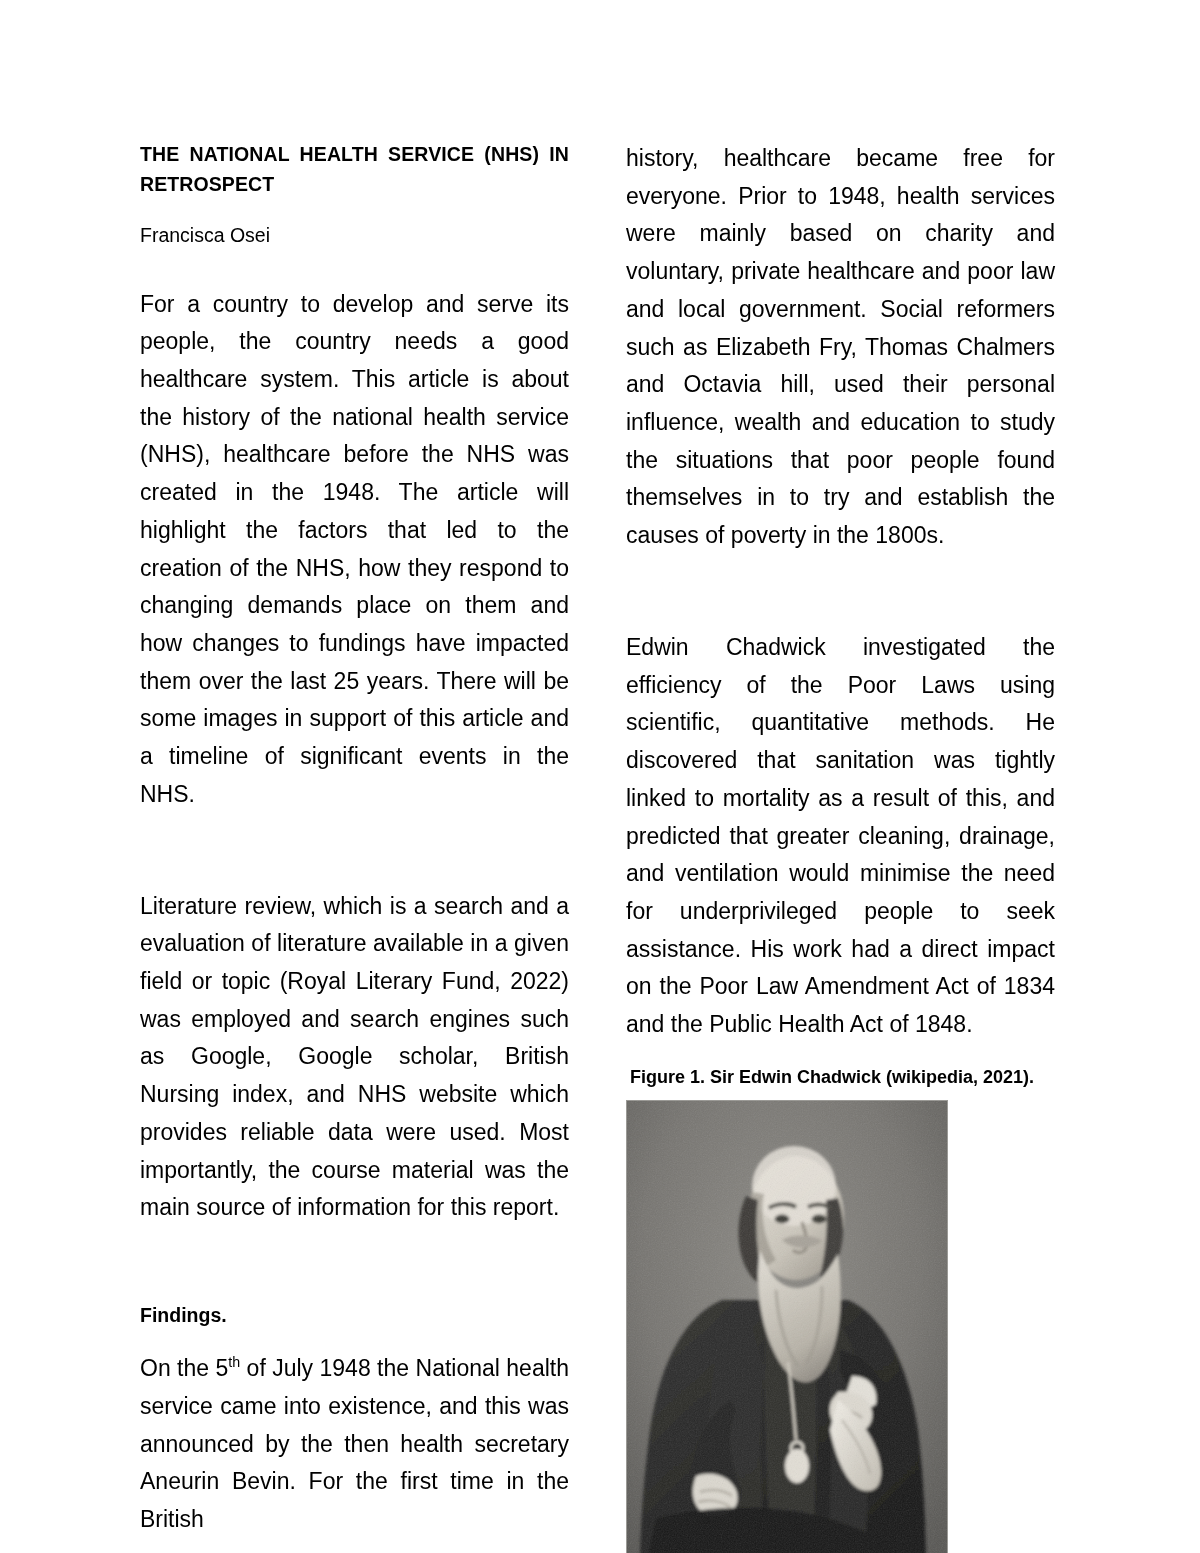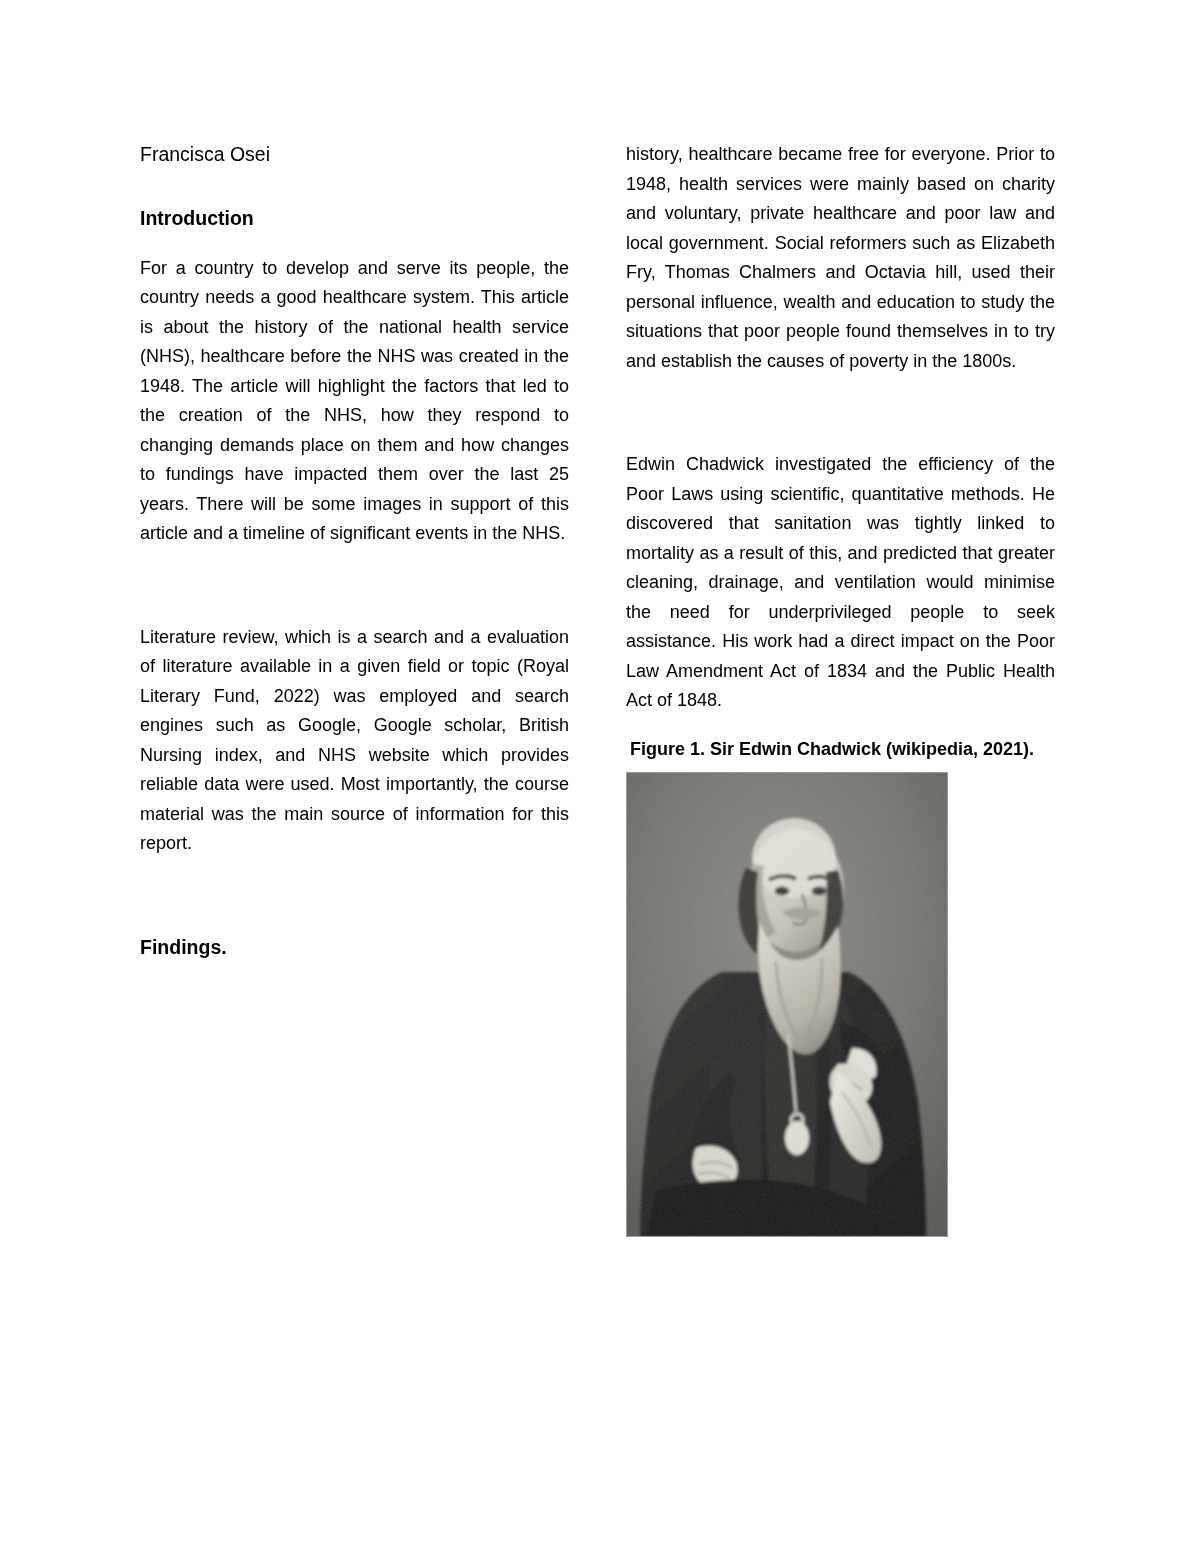--- a/index.html
+++ b/index.html
@@ -65,21 +65,21 @@
   h3.subsection {
     font-size: 19.5px;
     font-weight: bold;
     line-height: 1.5;
     margin: 0 0 20px 0;
     text-align: justify;
     text-align-last: justify;
   }
 
   p.body {
-    font-size: 18px;
+    font-size: 23px;
     font-weight: normal;
     line-height: 1.64;
     text-align: justify;
     text-align-last: left;
     margin: 0 0 20px 0;
     hyphens: none;
   }
   p.body.spaced-after-l { margin-bottom: 74px; }
 
   sup {
@@ -109,33 +109,34 @@
 </style>
 </head>
 <body>
 
 <div class="page">
 
   <div class="columns">
 
     <div class="col">
 
+      <div class="doc-title">THE NATIONAL HEALTH SERVICE (NHS) IN RETROSPECT</div>
 
       <div class="byline">Francisca Osei</div>
 
-      <h2 class="section">Introduction</h2>
 
       <p class="body spaced-after-l">For a country to develop and serve its people, the country needs a good healthcare system. This article is about the history of the national health service (NHS), healthcare before the NHS was created in the 1948. The article will highlight the factors that led to the creation of the NHS, how they respond to changing demands place on them and how changes to fundings have impacted them over the last 25 years. There will be some images in support of this article and a timeline of significant events in the NHS.</p>
 
 
       <p class="body spaced-after-l">Literature review, which is a search and a evaluation of literature available in a given field or topic (Royal Literary Fund, 2022) was employed and search engines such as Google, Google scholar, British Nursing index, and NHS website which provides reliable data were used. Most importantly, the course material was the main source of information for this report.</p>
 
       <h2 class="section">Findings.</h2>
 
 
+      <p class="body"><span>On the 5</span><sup>th</sup><span> of July 1948 the National health service came into existence, and this was announced by the then health secretary Aneurin Bevin. For the first time in the British</span></p>
 
     </div>
 
     <div class="col">
 
       <p class="body spaced-after-l">history, healthcare became free for everyone. Prior to 1948, health services were mainly based on charity and voluntary, private healthcare and poor law and local government. Social reformers such as Elizabeth Fry, Thomas Chalmers and Octavia hill, used their personal influence, wealth and education to study the situations that poor people found themselves in to try and establish the causes of poverty in the 1800s.</p>
 
       <p class="body">Edwin Chadwick investigated the efficiency of the Poor Laws using scientific, quantitative methods. He discovered that sanitation was tightly linked to mortality as a result of this, and predicted that greater cleaning, drainage, and ventilation would minimise the need for underprivileged people to seek assistance. His work had a direct impact on the Poor Law Amendment Act of 1834 and the Public Health Act of 1848.</p>
 
       <div class="fig-caption">Figure 1. Sir Edwin Chadwick (wikipedia, 2021).</div>

